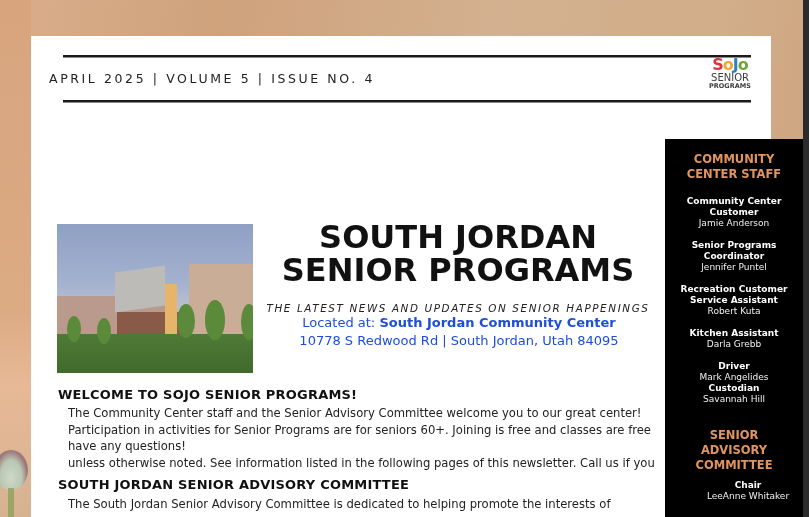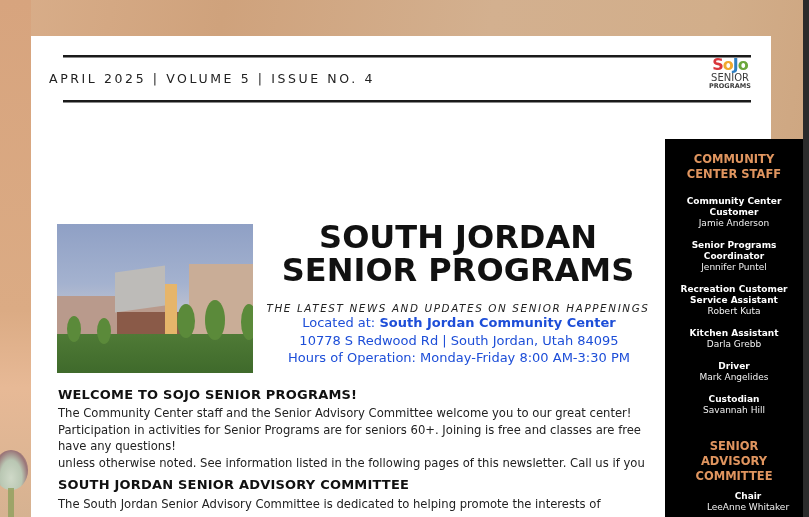--- a/index.html
+++ b/index.html
@@ -77,21 +77,21 @@
   .info-block {
     position: absolute; left: 230px; top: 278px; width: 396px; text-align: center;
     font-family: "DejaVu Sans", sans-serif; font-size: 13px; line-height: 17.5px; color: #1d4ed8;
   }
   .info-block b { font-weight: bold; }
 
   .section-h {
     position: absolute; left: 27px; font-family: "DejaVu Sans", sans-serif; font-weight: bold; font-size: 13px; color: #111; letter-spacing: 0.2px;
   }
   .section-p {
-    position: absolute; left: 27px; width: 600px; font-family: "DejaVu Sans", sans-serif; font-size: 11.6px; line-height: 16.6px; color: #222;
+    position: absolute; left: 37px; width: 600px; font-family: "DejaVu Sans", sans-serif; font-size: 11.6px; line-height: 16.6px; color: #222;
   }
 
   .sidebar {
     position: absolute; left: 665px; top: 139px; width: 138px; height: 378px; background: #000;
     text-align: center; color: #fff; font-family: "DejaVu Sans", sans-serif;
   }
   .side-h {
     color: #e0955f; font-weight: bold; font-size: 11.5px; line-height: 15px; padding: 0 6px;
   }
   .staff { margin-top: 8px; }
@@ -134,21 +134,20 @@
 
   <div class="org-title">
     <div>SOUTH JORDAN</div>
     <div>SENIOR PROGRAMS</div>
   </div>
   <div class="tagline">THE LATEST NEWS AND UPDATES ON SENIOR HAPPENINGS</div>
 
   <div class="info-block">
     <div><span>Located at: </span><b>South Jordan Community Center</b></div>
     <div>10778 S Redwood Rd | South Jordan, Utah 84095</div>
-    <div>Hours of Operation: Monday-Friday 8:00 AM-3:30 PM</div>
   </div>
 
   <div class="section-h" style="top:351px;">WELCOME TO SOJO SENIOR PROGRAMS!</div>
   <div class="section-p" style="top:369px;">
     <div>The Community Center staff and the Senior Advisory Committee welcome you to our great center!</div>
     <div>Participation in activities for Senior Programs are for seniors 60+. Joining is free and classes are free</div>
     <div>have any questions!</div>
     <div>unless otherwise noted.  See information listed in the following pages of this newsletter. Call us if you</div>
   </div>
 
@@ -180,21 +179,21 @@
     <div class="name">Robert Kuta</div>
   </div>
   <div class="staff" style="margin-top:11px;">
     <div class="role">Kitchen Assistant</div>
     <div class="name">Darla Grebb</div>
   </div>
   <div class="staff" style="margin-top:11px;">
     <div class="role">Driver</div>
     <div class="name">Mark Angelides</div>
   </div>
-  <div class="staff" style="margin-top:11px;">
+  <div class="staff" style="margin-top:0;">
     <div class="role">Custodian</div>
     <div class="name">Savannah Hill</div>
   </div>
 
   <div class="side-h" style="margin-top:23px;">
     <div>SENIOR</div>
     <div>ADVISORY</div>
     <div>COMMITTEE</div>
   </div>
   <div class="staff" style="margin-top:7px;padding-left:28px;">

